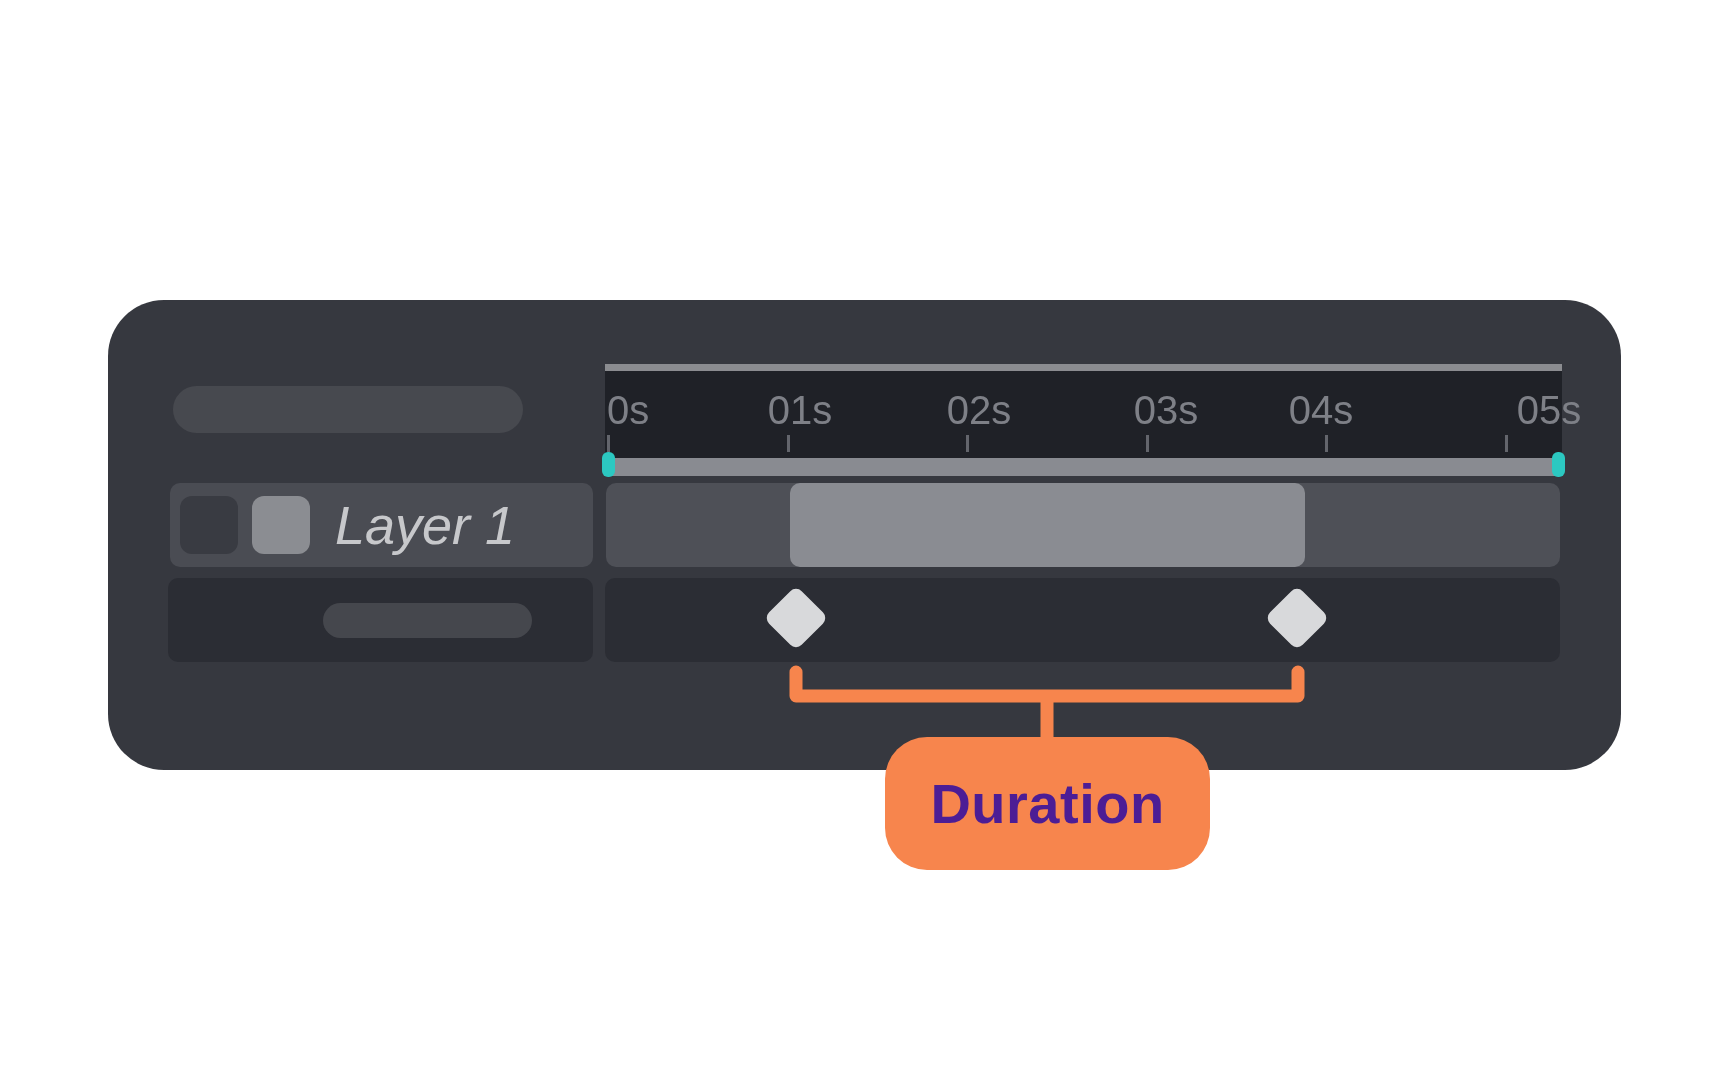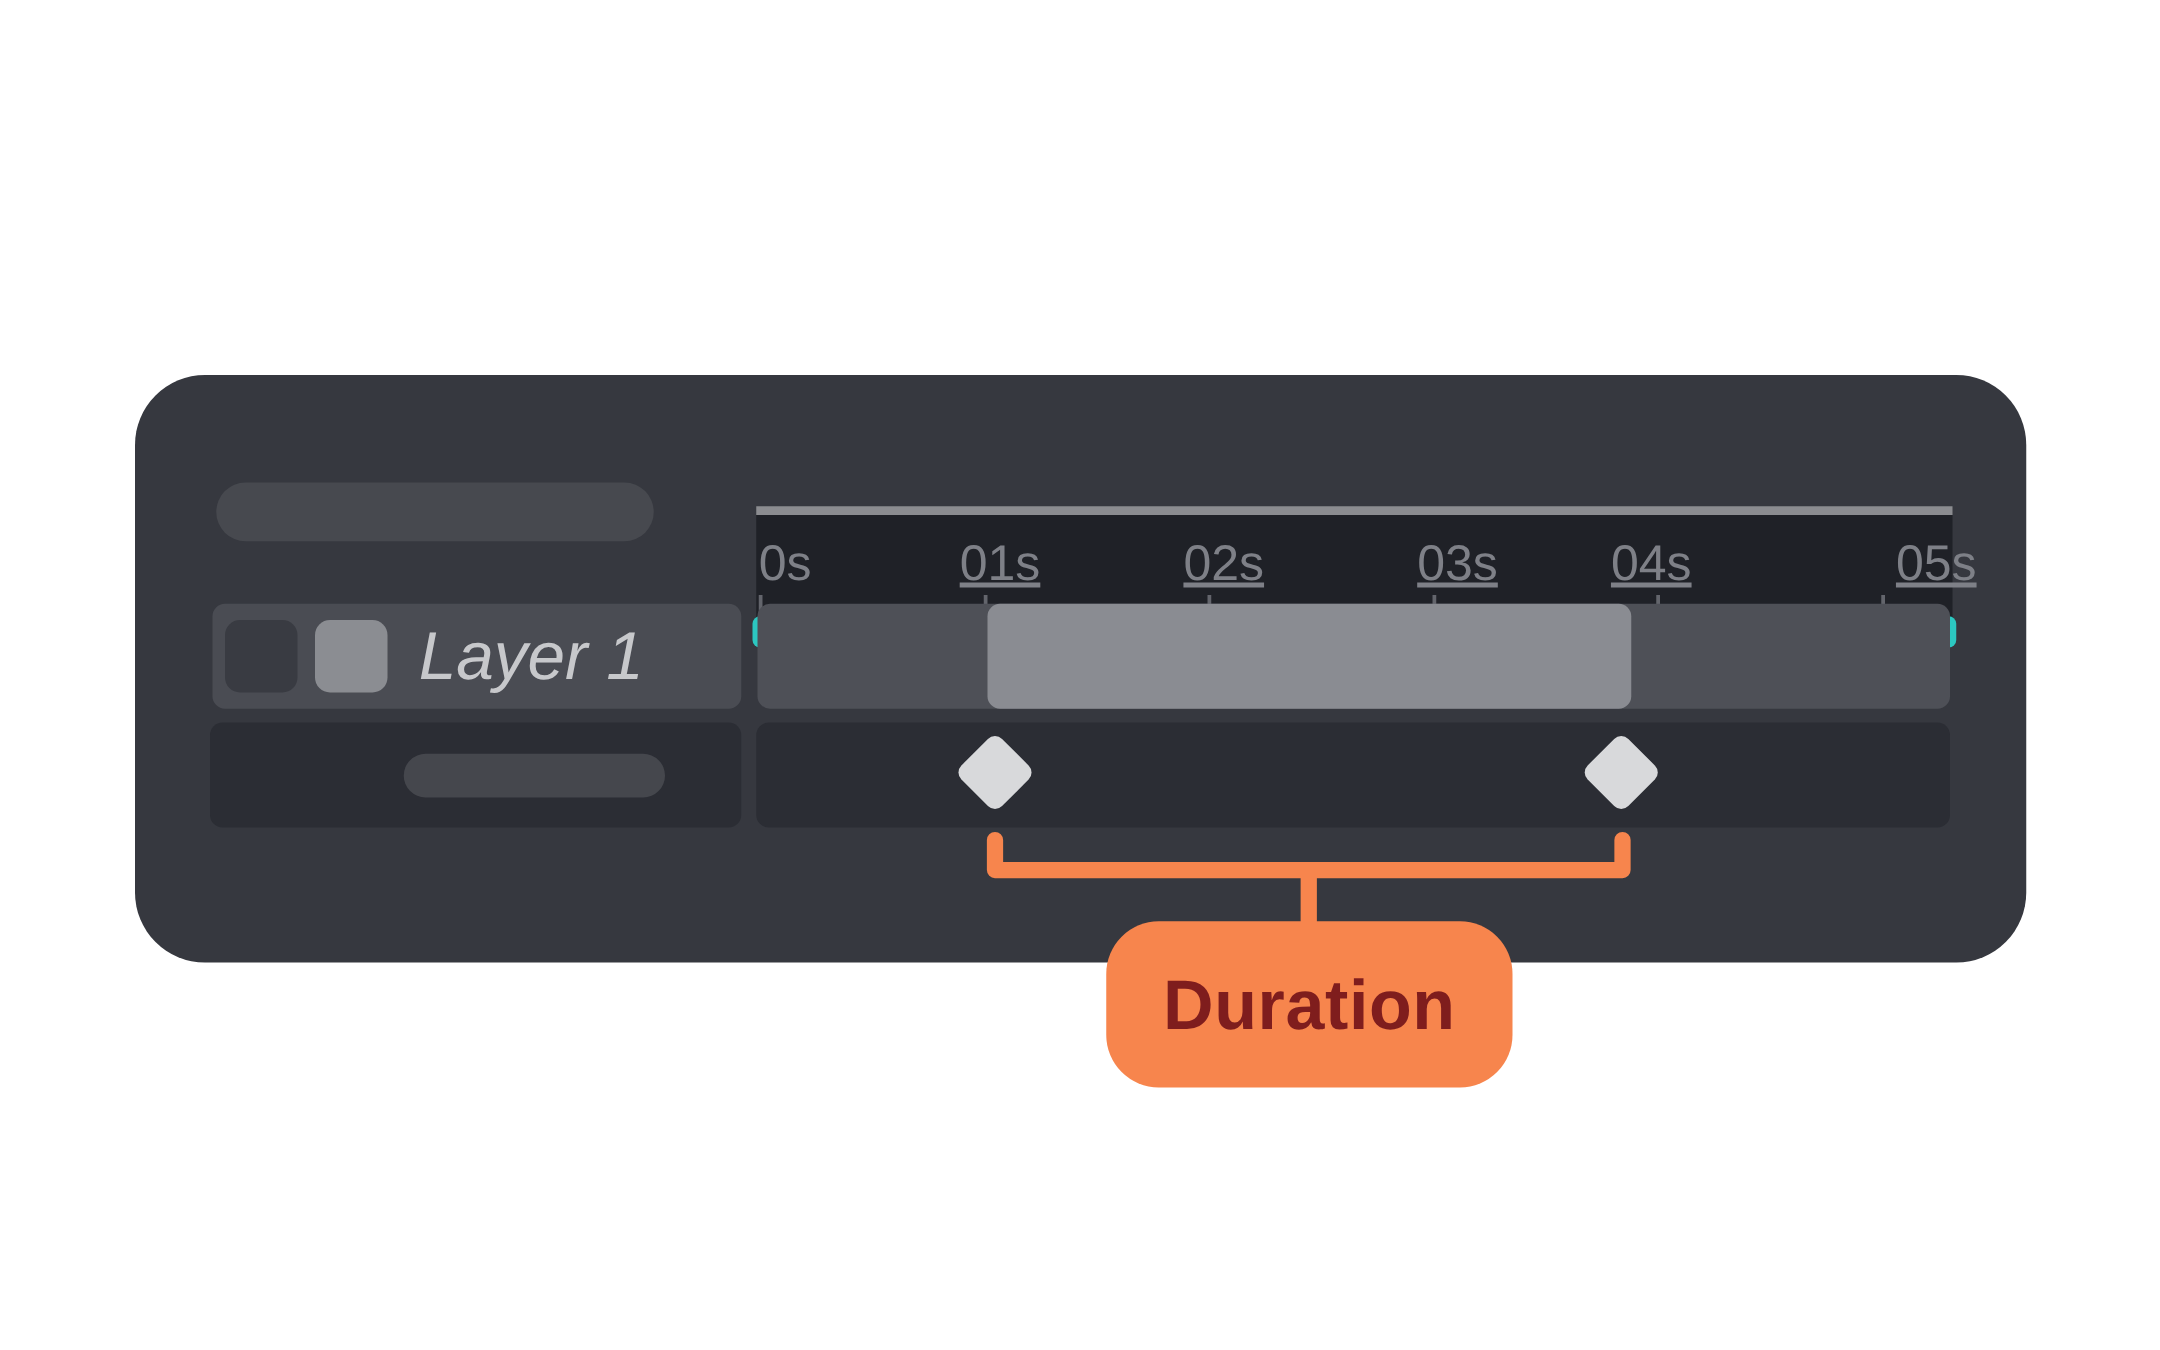--- a/index.html
+++ b/index.html
@@ -35,21 +35,20 @@
     border-radius: 24px;
     background: #47494f;
   }
   
   .ruler {
     position: absolute;
     left: 497px;
     top: 64px;
     width: 955px;
     height: 113px;
-    margin-top: 41px;
   }
   .ruler-border {
     position: absolute;
     left: 0; right: -2px; top: 0;
     height: 7px;
     background: #8b8c90;
   }
   .ruler-bg {
     position: absolute;
     left: 0; right: -2px; top: 7px;
@@ -57,21 +56,21 @@
     background: #1f2127;
   }
   .ruler-label {
     position: absolute;
     top: 26px;
     font-size: 40px;
     line-height: 1;
     color: #7e8087;
     white-space: nowrap;
   }
-  .ruler-label.centered { transform: translateX(-50%); text-decoration: underline; }
+  .ruler-label.centered { transform: translateX(-50%); }
   .tick {
     position: absolute;
     top: 71px;
     width: 3px;
     height: 17px;
     background: #63656c;
   }
   .scrubber {
     position: absolute;
     left: 0; right: -2px; top: 94px;
@@ -193,21 +192,21 @@
     top: 737px;
     width: 325px;
     height: 133px;
     background: #f7854d;
     border-radius: 42px;
     display: flex;
     align-items: center;
     justify-content: center;
     font-size: 56px;
     font-weight: bold;
-    color: #7f1d1d;
+    color: #4c1d95;
     letter-spacing: 0.5px;
   }
 </style>
 </head>
 <body>
 
 <div class="stage">
 
   <div class="panel">
 

